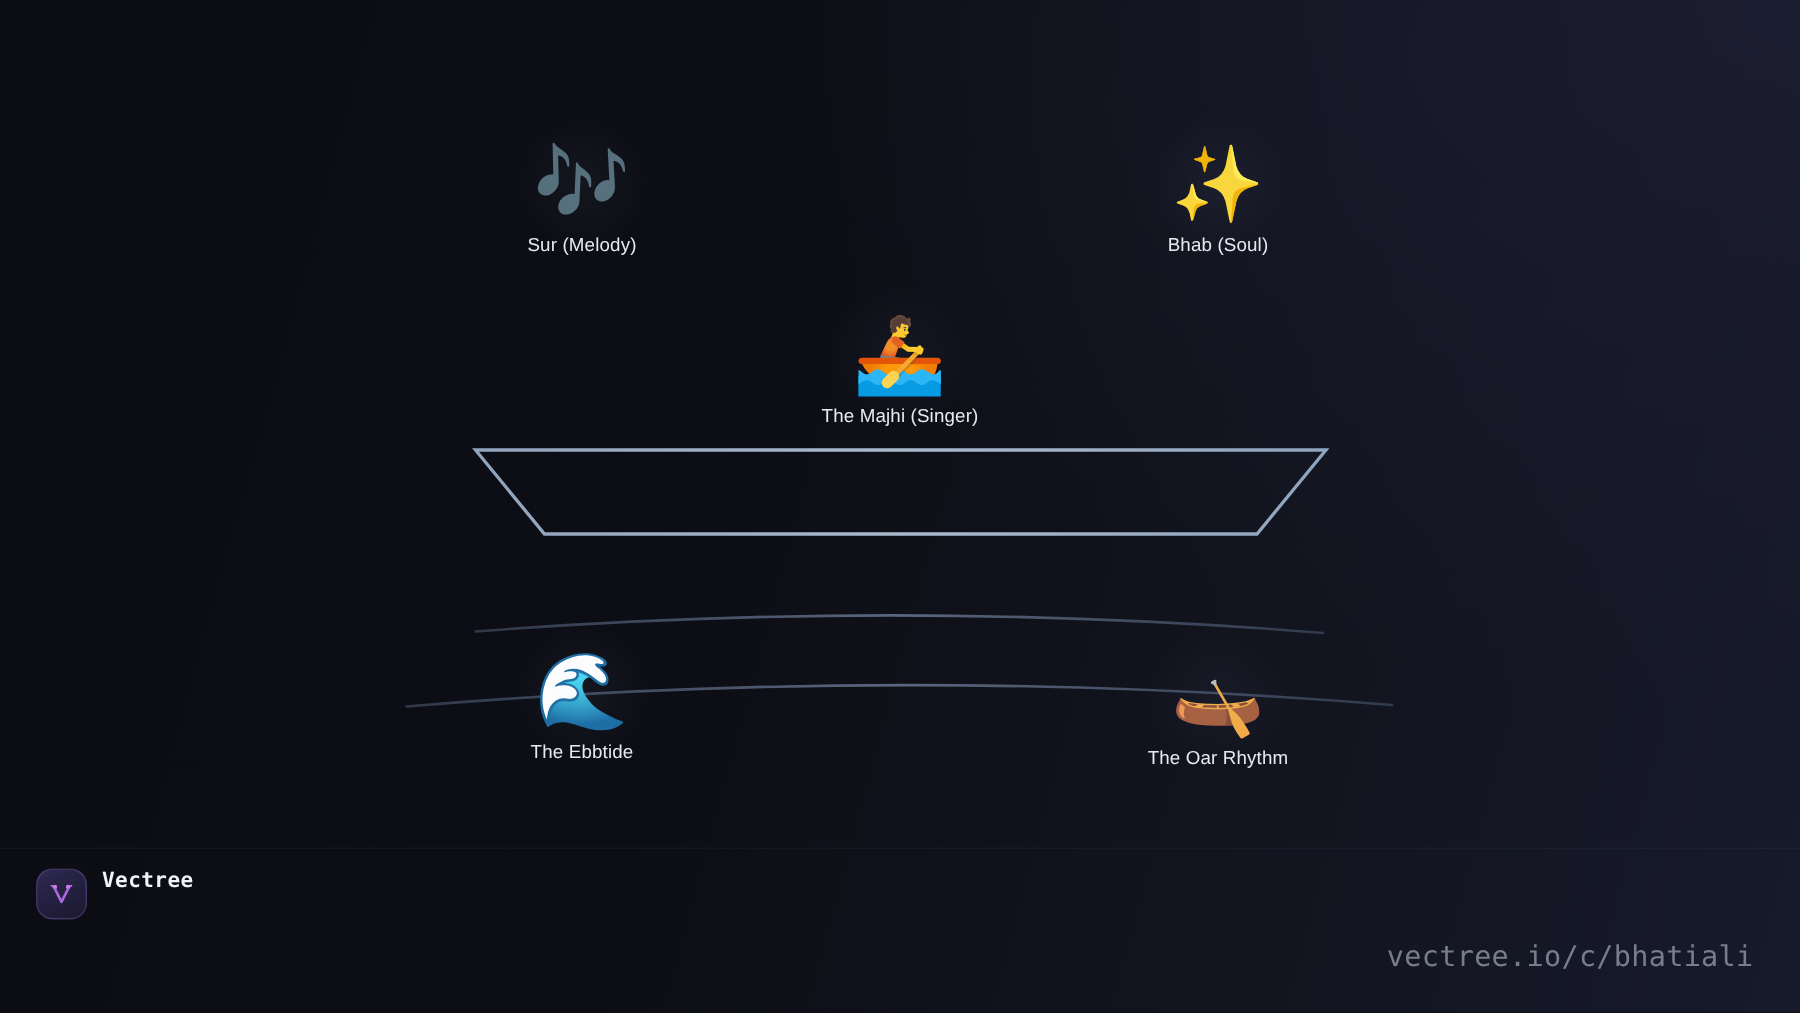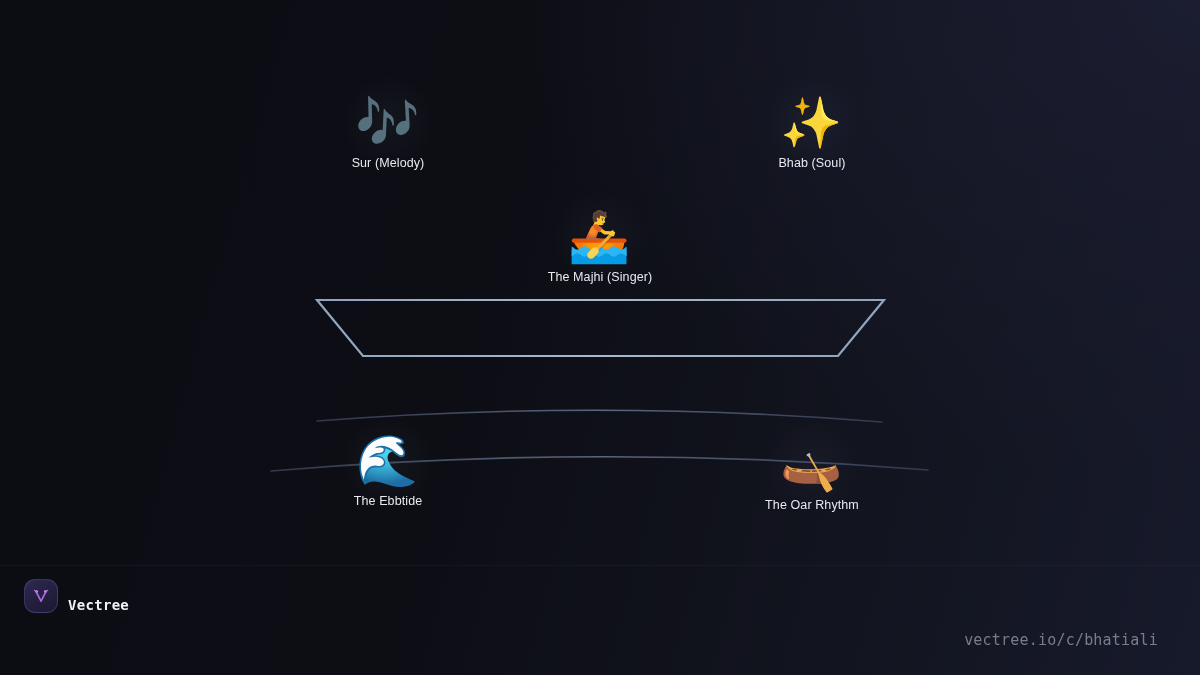--- a/index.html
+++ b/index.html
@@ -102,21 +102,21 @@
     width: 1200px;
     height: 110px;
     border-top: 1px solid rgba(150,160,200,0.055);
     box-sizing: border-box;
   }
   #brand-row {
     position: absolute;
     left: 24px;
     top: 13px;
     display: flex;
-    align-items: flex-end;
+    align-items: flex-start;
     gap: 10px;
   }
   #brand-logo {
     width: 34px;
     height: 34px;
     border-radius: 11px;
     background: linear-gradient(150deg, #2e2a52 0%, #231f3e 55%, #1b1830 100%);
     border: 1px solid rgba(160,130,230,0.22);
     display: flex;
     align-items: center;
@@ -136,24 +136,24 @@
     top: 52px;
     font-family: "DejaVu Sans Mono", monospace;
     font-size: 34px;
     font-weight: bold;
     color: #ffffff;
     letter-spacing: 1.6px;
     line-height: 1;
   }
   #footer-url {
     position: absolute;
-    right: 42px;
+    right: 31px;
     bottom: 26px;
     font-family: "DejaVu Sans Mono", monospace;
-    font-size: 15px;
+    font-size: 19px;
     color: #787d8c;
     letter-spacing: 0.2px;
   }
 </style>
 </head>
 <body>
 
 <div id="stage">
 
   <div id="diagram-canvas">

